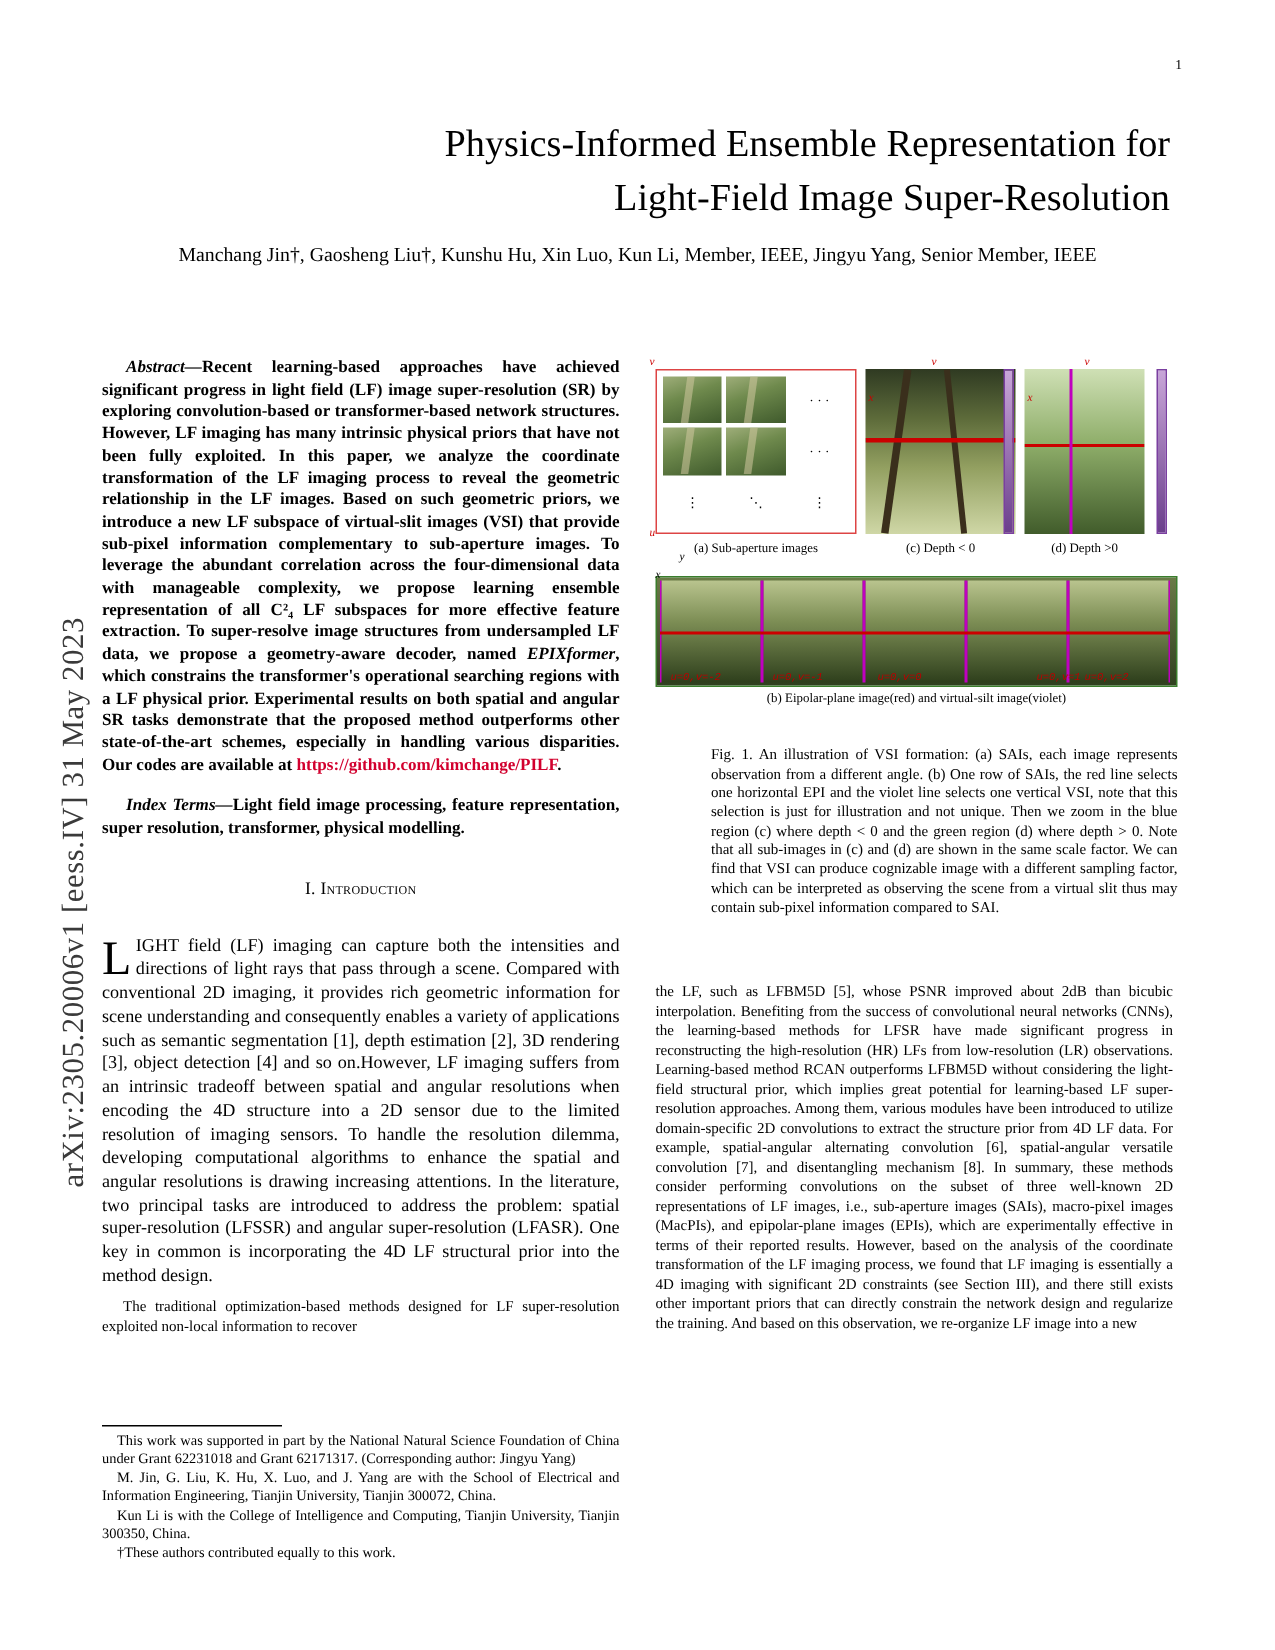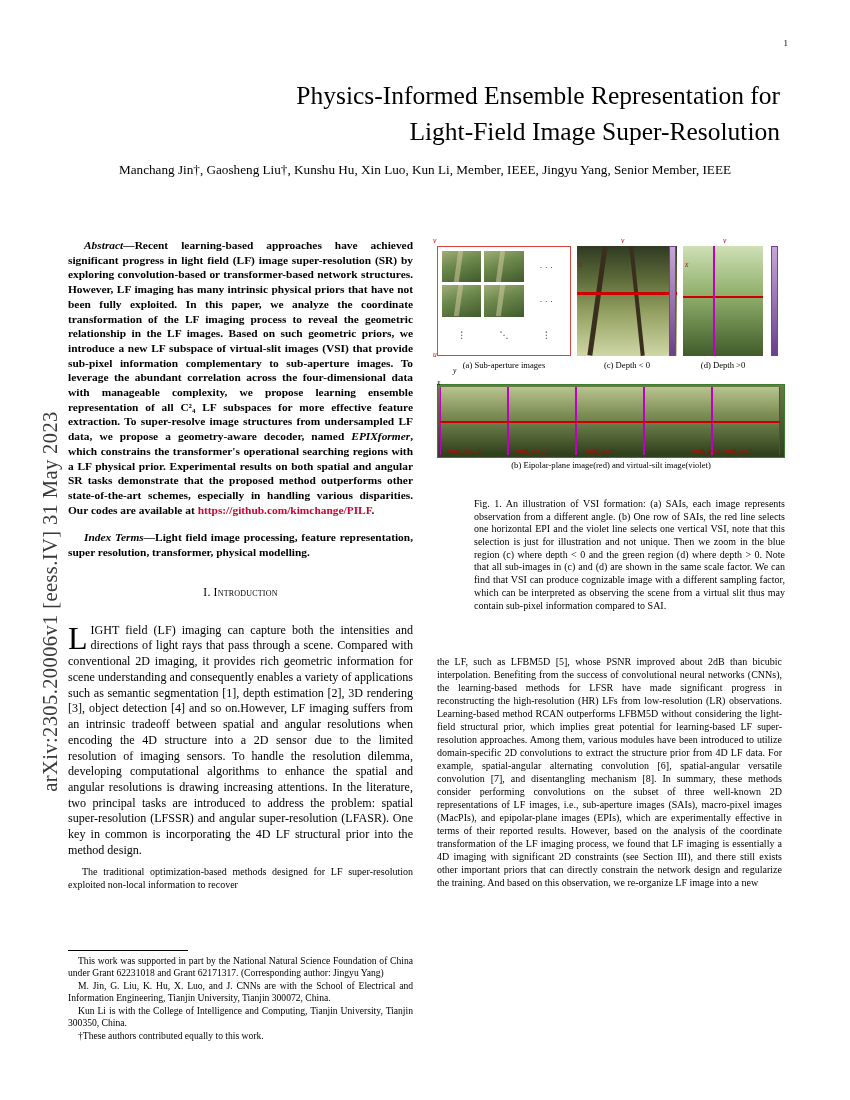--- a/index.html
+++ b/index.html
@@ -303,21 +303,21 @@
 
     <p class="dropcap-para"><span class="dropcap">L</span><span>IGHT field (LF) imaging can capture both the intensities and directions of light rays that pass through a scene. Compared with conventional 2D imaging, it provides rich geometric information for scene understanding and consequently enables a variety of applications such as semantic segmentation [1], depth estimation [2], 3D rendering [3], object detection [4] and so on.However, LF imaging suffers from an intrinsic tradeoff between spatial and angular resolutions when encoding the 4D structure into a 2D sensor due to the limited resolution of imaging sensors. To handle the resolution dilemma, developing computational algorithms to enhance the spatial and angular resolutions is drawing increasing attentions. In the literature, two principal tasks are introduced to address the problem: spatial super-resolution (LFSSR) and angular super-resolution (LFASR). One key in common is incorporating the 4D LF structural prior into the method design.</span></p>
 
     <p class="body" style="margin-top:6px;">The traditional optimization-based methods designed for LF super-resolution exploited non-local information to recover</p>
 
   </div>
 
   <div class="footnotes">
     <div class="rule"></div>
     <p>This work was supported in part by the National Natural Science Foundation of China under Grant 62231018 and Grant 62171317. (Corresponding author: Jingyu Yang)</p>
-    <p>M. Jin, G. Liu, K. Hu, X. Luo, and J. CNNs are with the School of Electrical and Information Engineering, Tianjin University, Tianjin 300072, China.</p>
+    <p>M. Jin, G. Liu, K. Hu, X. Luo, and J. Yang are with the School of Electrical and Information Engineering, Tianjin University, Tianjin 300072, China.</p>
     <p>Kun Li is with the College of Intelligence and Computing, Tianjin University, Tianjin 300350, China.</p>
     <p>†These authors contributed equally to this work.</p>
   </div>
 
   <div class="figure">
     <div class="fig-img">
 
       <div class="panel-sai">
         <div class="sai-grid">
           <div class="sai-cell"></div>

